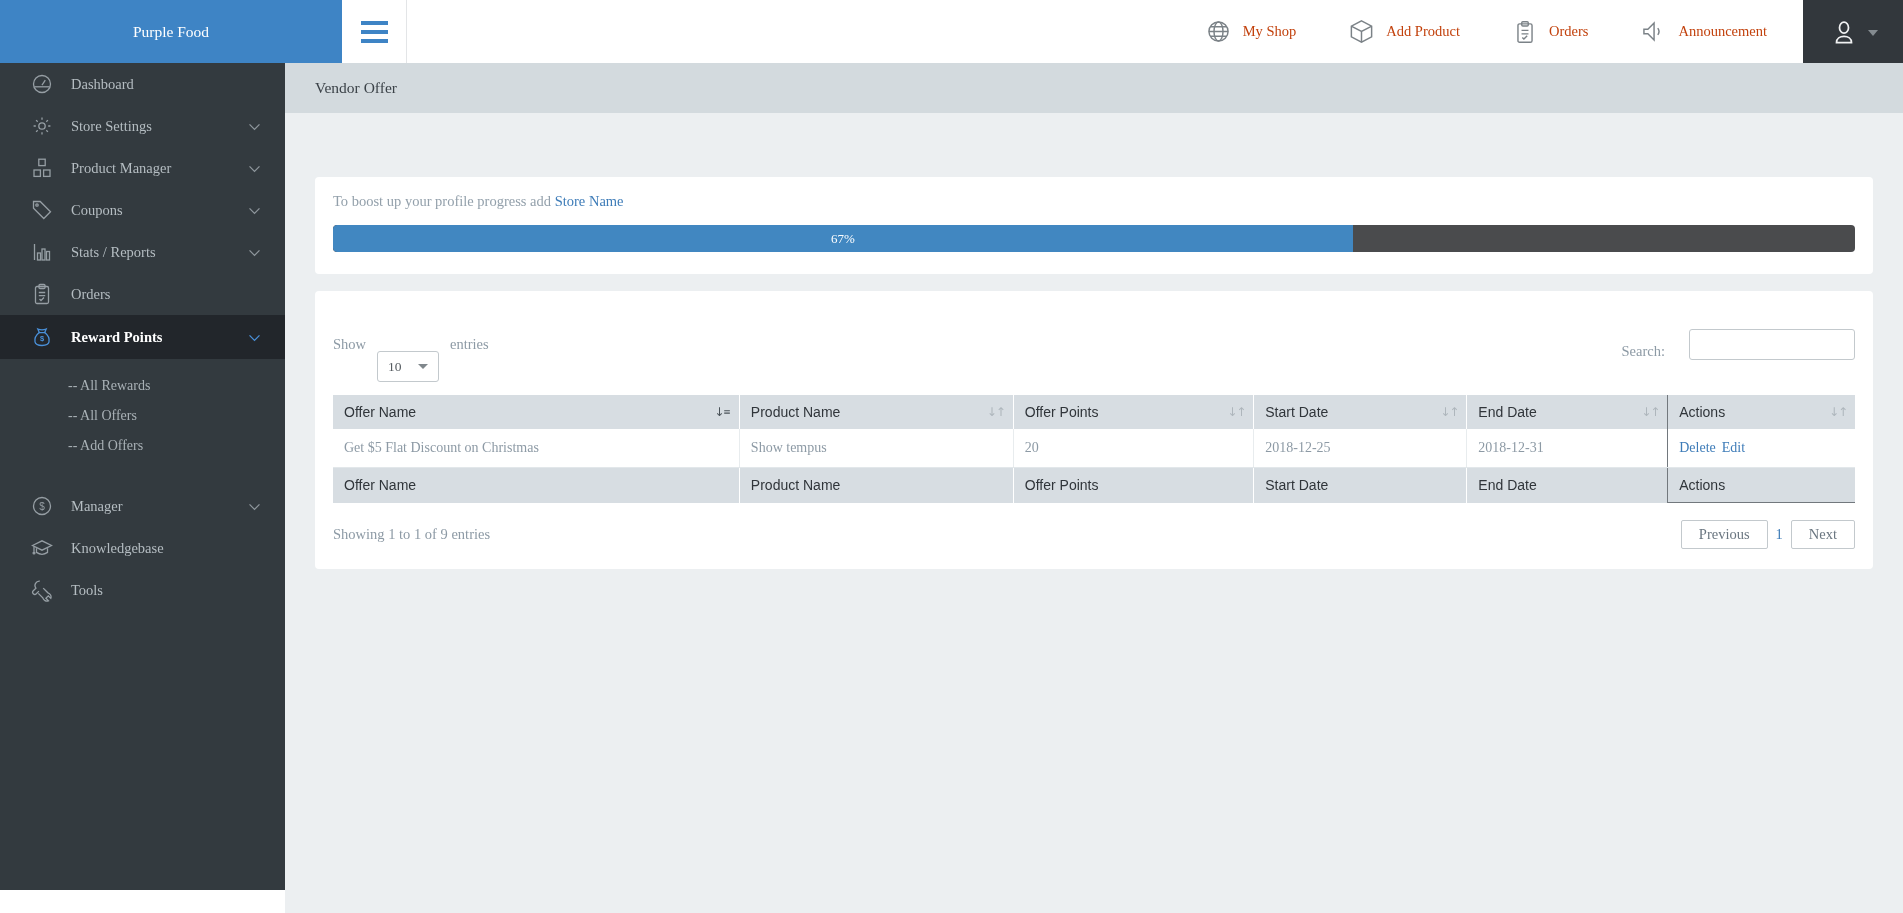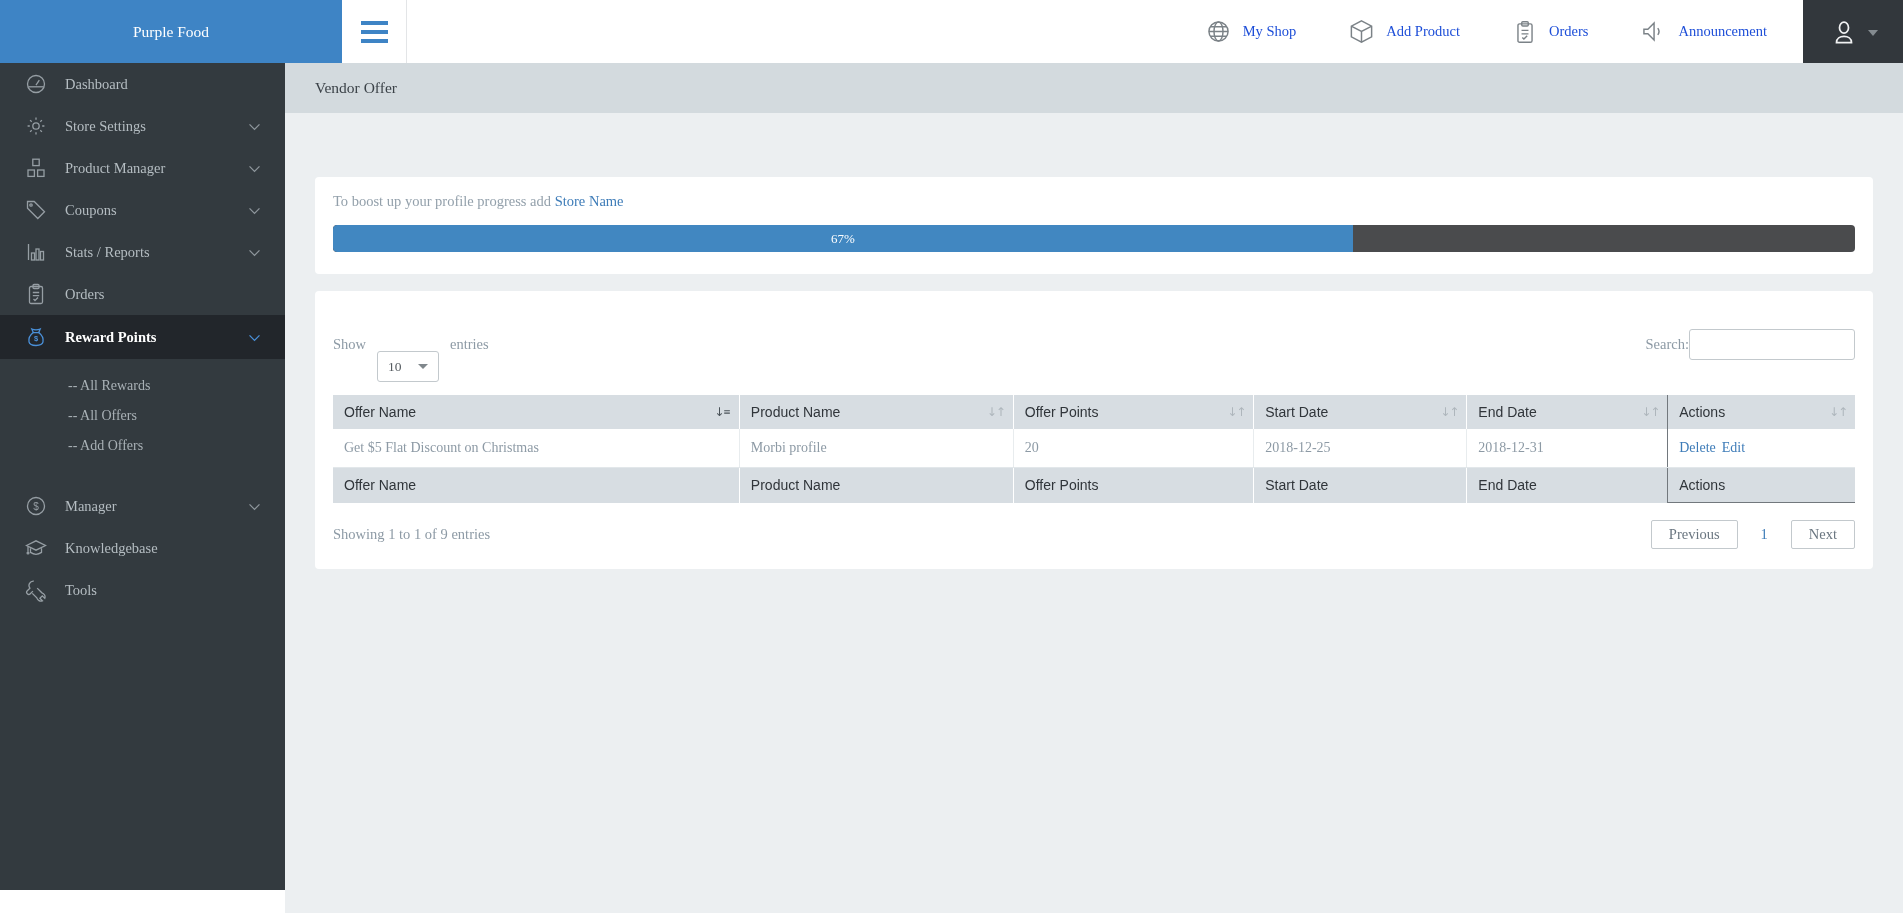--- a/index.html
+++ b/index.html
@@ -10,32 +10,32 @@
   
   .topbar { position:absolute; left:0; top:0; right:0; height:63px; background:#fff;
             display:flex; align-items:stretch; z-index:5; }
   .brand { width:342px; background:#3e84c5; color:#fff; font-size:15.5px;
            display:flex; align-items:center; justify-content:center; cursor:pointer; }
   .burger-wrap { width:65px; border-right:1px solid #e3e5e7; display:flex;
                  align-items:center; justify-content:center; cursor:pointer; }
   .burger span { display:block; width:27px; height:4px; background:#3e84c5; margin:5px 0; }
   .topnav { margin-left:auto; display:flex; align-items:center; padding-right:36px; }
   .topnav-item { display:flex; align-items:center; gap:11px; margin-left:52px;
-                 color:#1d4ed8; font-size:14.5px; cursor:pointer; text-decoration:none; }
+                 color:#c2410c; font-size:14.5px; cursor:pointer; text-decoration:none; }
   .topnav-item svg { color:#7b8287; }
   .user { width:100px; background:#32373c; display:flex; align-items:center;
           justify-content:center; gap:9px; cursor:pointer; }
   .user svg { color:#f0f1f2; }
   .caret { width:0; height:0; border-left:5.5px solid transparent; border-right:5.5px solid transparent;
            border-top:6px solid #848b90; margin-top:2px; }
 
   
   .sidebar { position:absolute; left:0; top:63px; width:285px; height:827px;
              background:#333a3f; color:#b5bdc2; font-size:14.5px; }
-  .side-item { height:42px; display:flex; align-items:center; padding:0 22px 0 24px; cursor:pointer; }
+  .side-item { height:42px; display:flex; align-items:center; padding:0 22px 0 30px; cursor:pointer; }
   .sicon { width:24px; height:24px; margin-right:17px; color:#969ea4;
            display:flex; align-items:center; justify-content:center; flex:none; }
   .slabel { flex:1; }
   .chev { width:17px; height:17px; color:#8f979d; flex:none; }
   .side-item.active { background:#22262b; color:#ffffff; font-weight:bold; height:44px; }
   .side-item.active .sicon, .side-item.active .chev { color:#4a90d9; }
   .submenu { padding:12px 0 10px; }
   .sub-item { height:30px; line-height:30px; padding-left:68px; color:#a9b1b6;
               font-size:14px; cursor:pointer; }
   .side-item.after-sub { margin-top:14px; }
@@ -58,21 +58,21 @@
 
   .table-card { margin:17px 30px 0 30px; padding:16px 18px 20px; }
   .table-controls { display:flex; align-items:center; justify-content:space-between;
                     margin-bottom:13px; color:#8d9aa5; font-size:14.5px; }
   .length { display:flex; align-items:center; gap:11px; }
   .select { width:62px; height:31px; border:1px solid #c3c9cd; border-radius:3px; background:#fff;
             display:flex; align-items:center; justify-content:space-between; padding:0 10px;
             color:#555b60; font-size:13.5px; cursor:pointer;margin-top:44px; }
   .sel-caret { width:0; height:0; border-left:5px solid transparent; border-right:5px solid transparent;
                border-top:5.5px solid #80878c; }
-  .search { display:flex; align-items:center; gap:0; }
+  .search { display:flex; align-items:flex-end; gap:24px; }
   .search input { width:166px; height:31px; border:1px solid #c3c9cd; border-radius:3px;
                   font-family:"Liberation Serif", serif; font-size:14px; padding:0 8px; outline:none; }
 
   table { width:100%; border-collapse:collapse; table-layout:fixed; }
   thead th, tfoot th { background:#d7dde2; font-family:"Liberation Sans", sans-serif;
         font-weight:normal; font-size:14px; color:#30353a; text-align:left;
         padding:9px 11px; position:relative; border-left:1px solid #fff; }
   thead th:first-child, tfoot th:first-child { border-left:none; }
   tbody td { padding:11px 11px; font-size:14px; color:#8d9aa5;
              border-bottom:1px solid #e2e7ea; border-left:1px solid #e8ecee; }
@@ -80,21 +80,21 @@
   th.col-actions, td.col-actions { border-left:1px solid #72787d !important; }
   tfoot th.col-actions { border-bottom:1px solid #72787d; }
   .sort { position:absolute; right:8px; top:50%; transform:translateY(-50%);
           color:#aeb6bc; font-size:12px; font-family:"DejaVu Sans", sans-serif; letter-spacing:-1px; }
   .sort.sorted { color:#4a5258; }
   .sort .bars { font-size:9px; vertical-align:1px; letter-spacing:0; }
   td .action-link { color:#3e7cb8; text-decoration:none; margin-right:6px; cursor:pointer; }
 
   .table-footer { display:flex; justify-content:space-between; align-items:center; margin-top:17px; }
   .info { color:#8d9aa5; font-size:14.5px; }
-  .pagination { display:flex; align-items:center; gap:23px; font-size:14.5px; }
+  .pagination { display:flex; align-items:center; gap:8px; font-size:14.5px; }
   .page-btn { border:1px solid #c3c9cd; border-radius:2px; padding:5px 17px;
               color:#6a7680; background:#fff; cursor:pointer; text-decoration:none; }
   .page-num { color:#3e7cb8; cursor:pointer; }
 
   svg.ic { display:block; }
 </style>
 </head>
 <body>
 
 <div class="app">
@@ -366,21 +366,21 @@
             </th>
             <th class="col-actions">
               <span>Actions</span>
               <span class="sort">↓↑</span>
             </th>
           </tr>
         </thead>
         <tbody>
           <tr>
             <td>Get $5 Flat Discount on Christmas</td>
-            <td>Morbi profile</td>
+            <td>Show tempus</td>
             <td>20</td>
             <td>2018-12-25</td>
             <td>2018-12-31</td>
             <td class="col-actions">
               <a class="action-link">Delete</a><a class="action-link">Edit</a>
             </td>
           </tr>
         </tbody>
         <tfoot>
           <tr>

